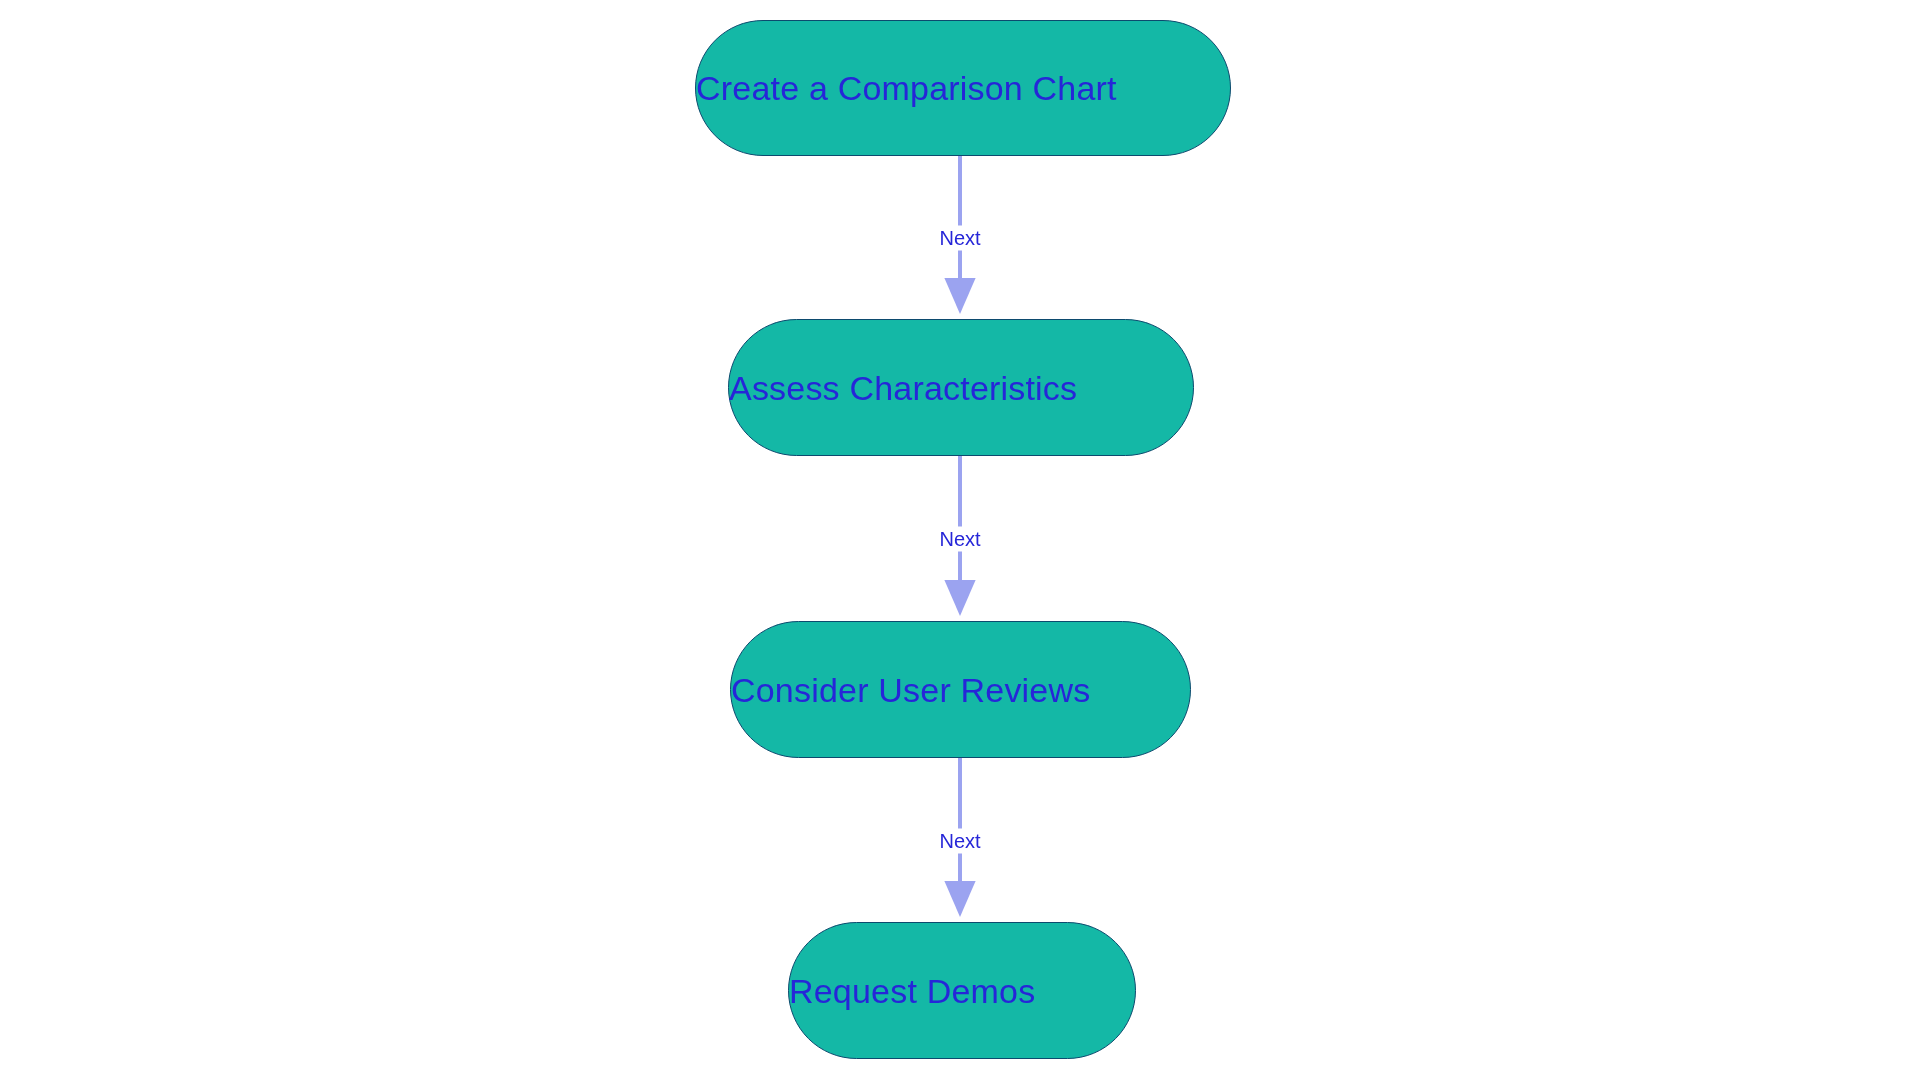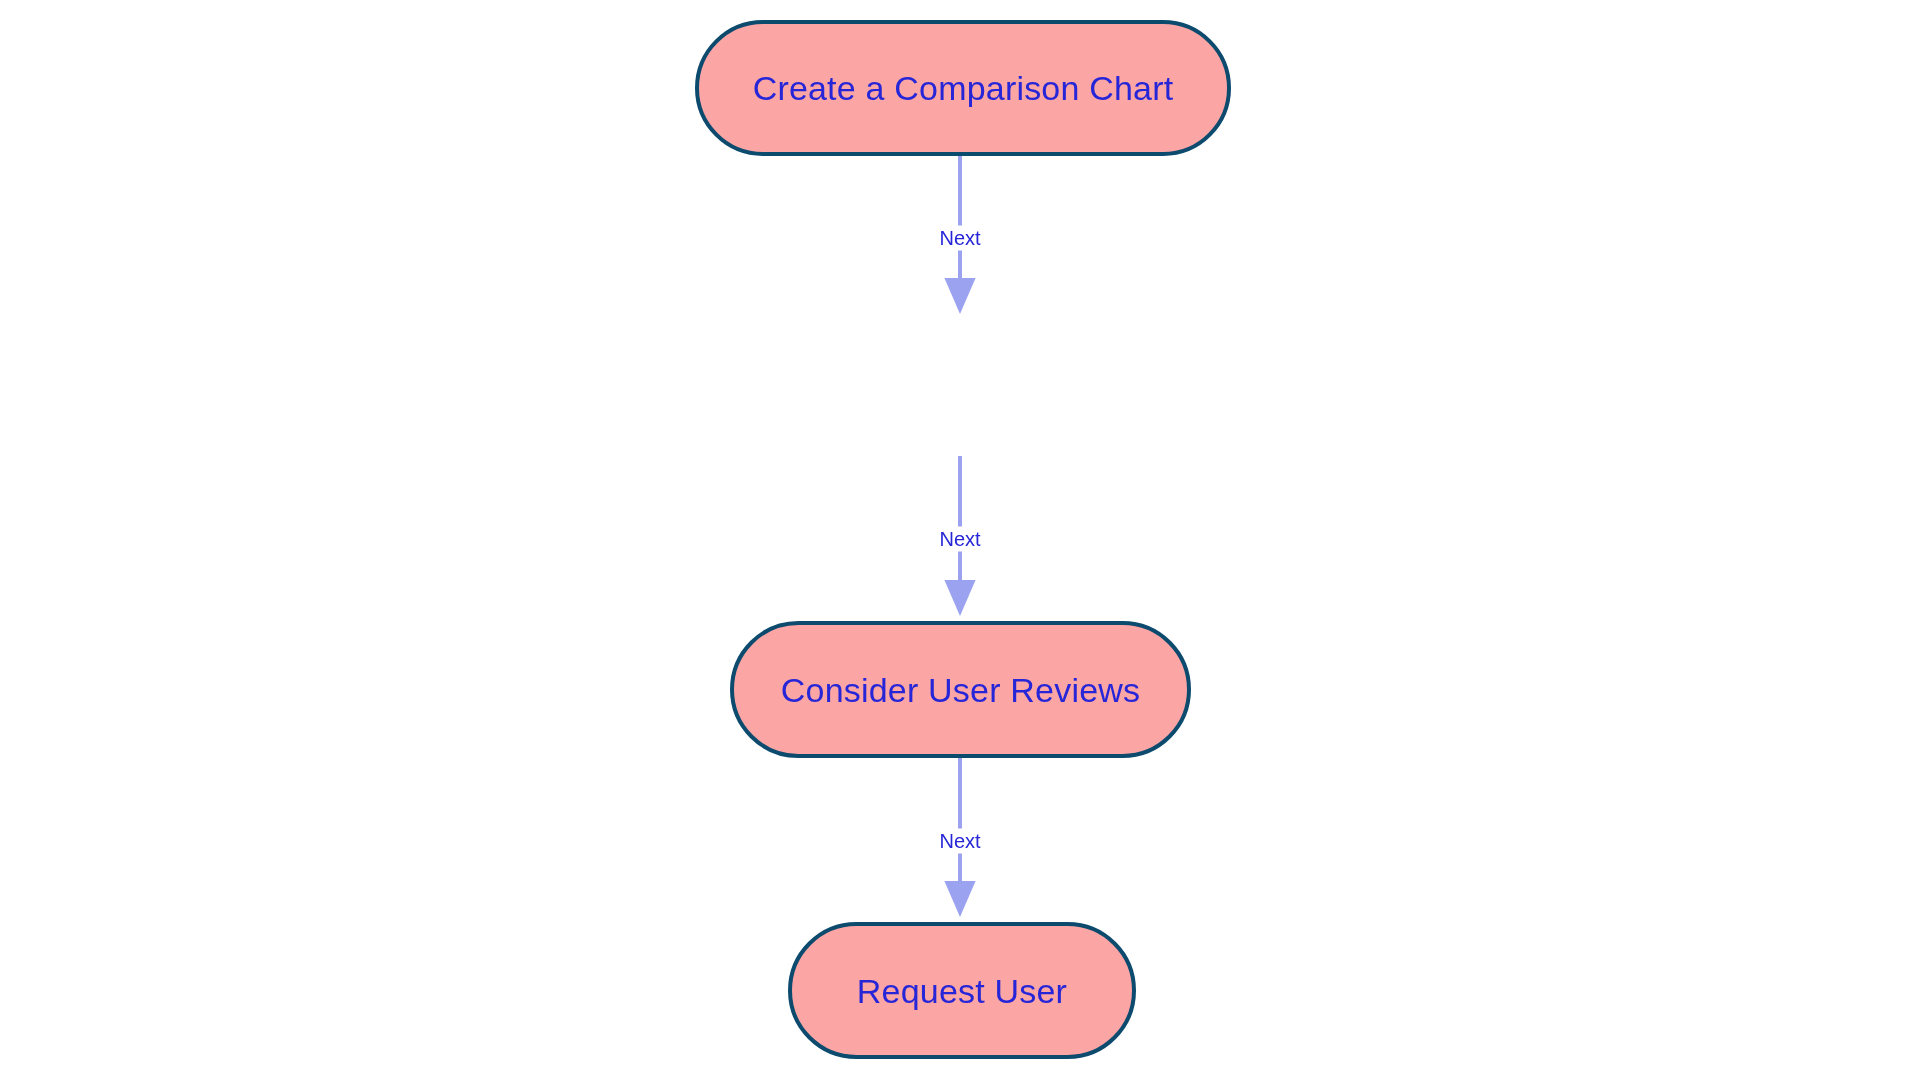--- a/index.html
+++ b/index.html
@@ -21,23 +21,23 @@
     height: 1083px;
     background: #ffffff;
   }
 
   
   .node {
     position: absolute;
     box-sizing: border-box;
     display: flex;
     align-items: center;
-    justify-content: center;
-    background: #fca5a5;
-    border: 4px solid #0c4a6e;
+    justify-content: flex-start;
+    background: #14b8a6;
+    border: 1px solid #0c4a6e;
     border-radius: 999px;
     color: #2626d8;
     white-space: nowrap;
     z-index: 2;
   }
   .node-label {
     font-size: 34px;
     font-weight: 400;
     letter-spacing: 0.2px;
     color: #2626d8;
@@ -105,22 +105,25 @@
   <div class="edge-label" id="edge-label-1">Next</div>
 
   <div class="edge-label" id="edge-label-2">Next</div>
 
   <div class="edge-label" id="edge-label-3">Next</div>
 
   <div class="node" id="node-1">
     <span class="node-label">Create a Comparison Chart</span>
   </div>
 
+  <div class="node" id="node-2">
+    <span class="node-label">Assess Characteristics</span>
+  </div>
 
   <div class="node" id="node-3">
     <span class="node-label">Consider User Reviews</span>
   </div>
 
   <div class="node" id="node-4">
-    <span class="node-label">Request User</span>
+    <span class="node-label">Request Demos</span>
   </div>
 
 </div>
 
 </body></html>

